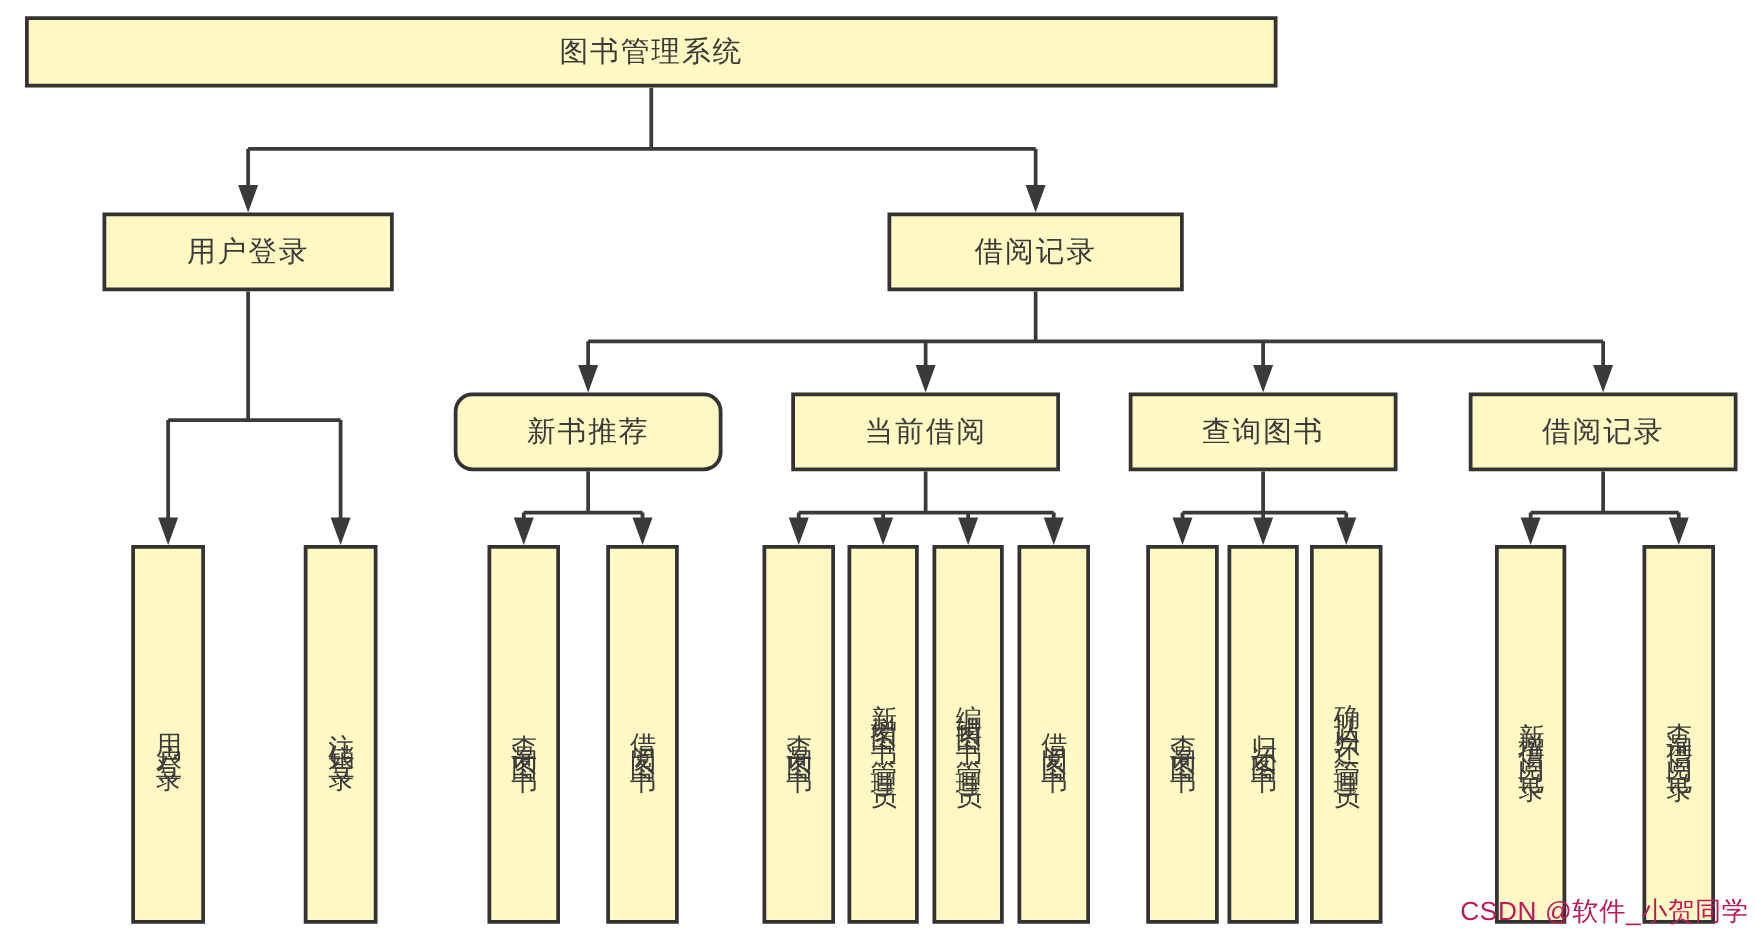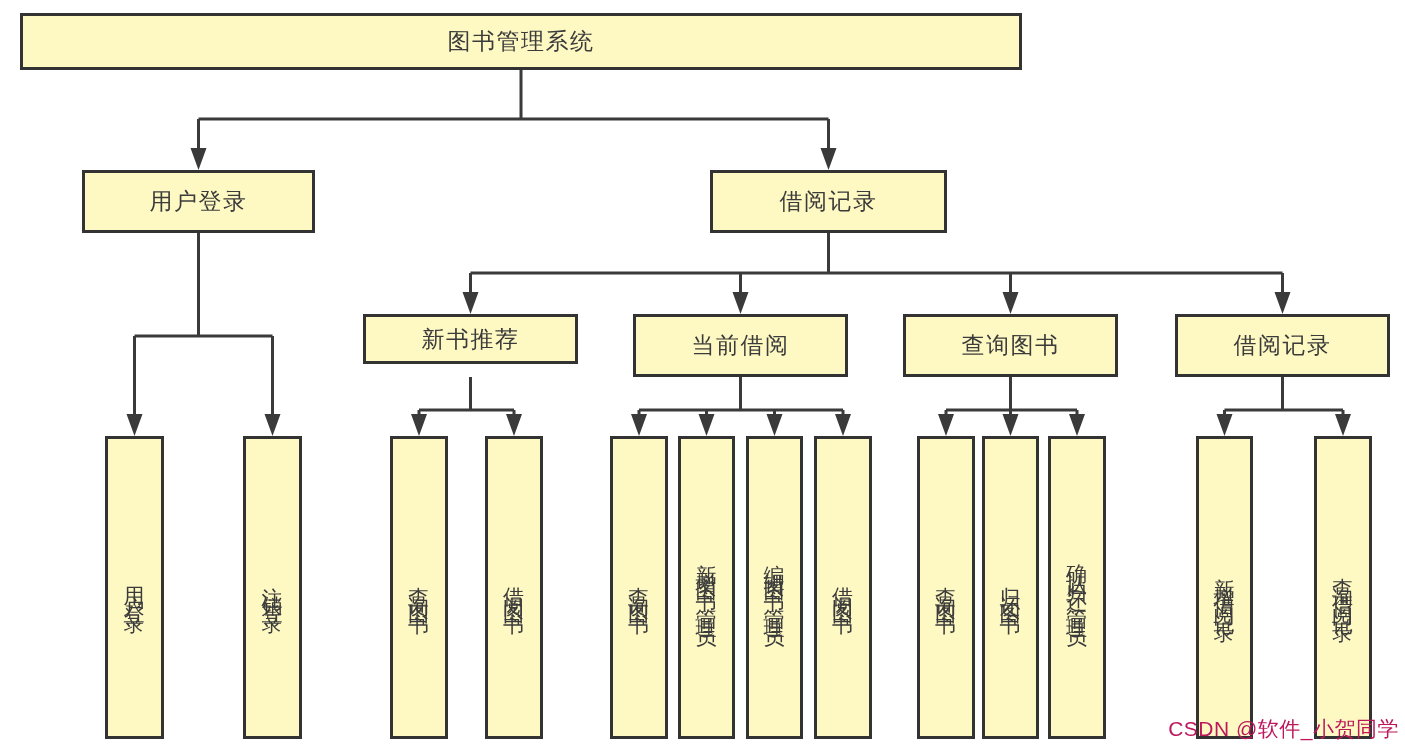--- a/index.html
+++ b/index.html
@@ -91,21 +91,21 @@
     <span>图书管理系统</span>
   </div>
 
   <div class="node h" style="left:82px; top:170px; width:233px; height:63px;">
     <span>用户登录</span>
   </div>
   <div class="node h" style="left:710px; top:170px; width:237px; height:63px;">
     <span>借阅记录</span>
   </div>
 
-  <div class="node h" style="left:363px; top:314px; width:215px; height:50px;">
+  <div class="node h" style="left:363px; top:314px; width:215px; height:63px;border-radius:15px;">
     <span>新书推荐</span>
   </div>
   <div class="node h" style="left:633px; top:314px; width:215px; height:63px;">
     <span>当前借阅</span>
   </div>
   <div class="node h" style="left:903px; top:314px; width:215px; height:63px;">
     <span>查询图书</span>
   </div>
   <div class="node h" style="left:1175px; top:314px; width:215px; height:63px;">
     <span>借阅记录</span>

